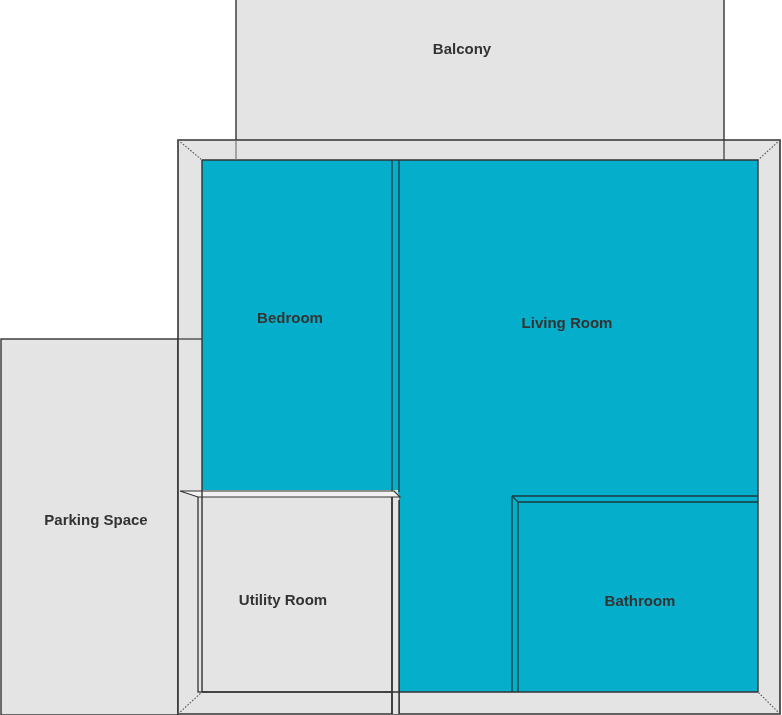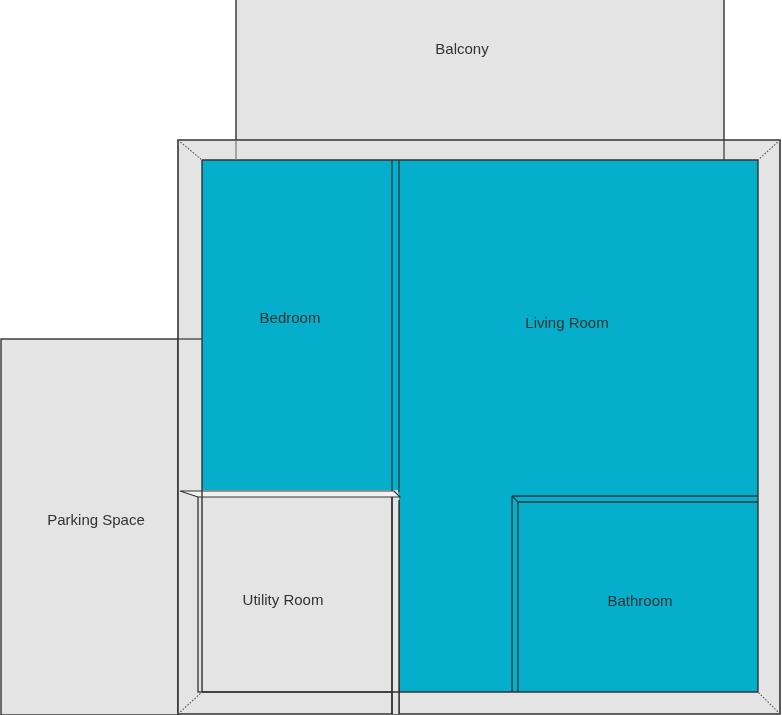--- a/index.html
+++ b/index.html
@@ -10,20 +10,21 @@
   body {
     width: 782px;
     height: 715px;
     overflow: hidden;
     font-family: "Liberation Sans", sans-serif;
   }
   #floorplan-root {
     position: relative;
     width: 698px;
     height: 715px;
+    font-weight: bold;
   }
   svg.plan {
     display: block;
     width: 782px;
     height: 715px;
   }
   .room-label {
     font-family: "Liberation Sans", sans-serif;
     font-size: 15px;
     fill: #333333;

